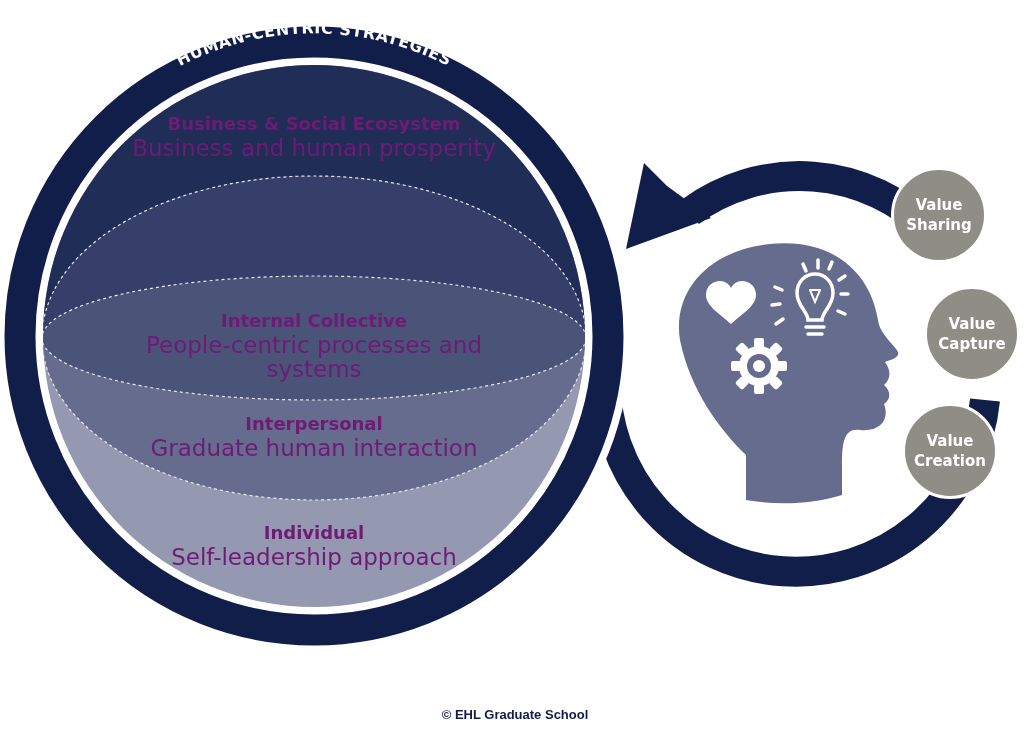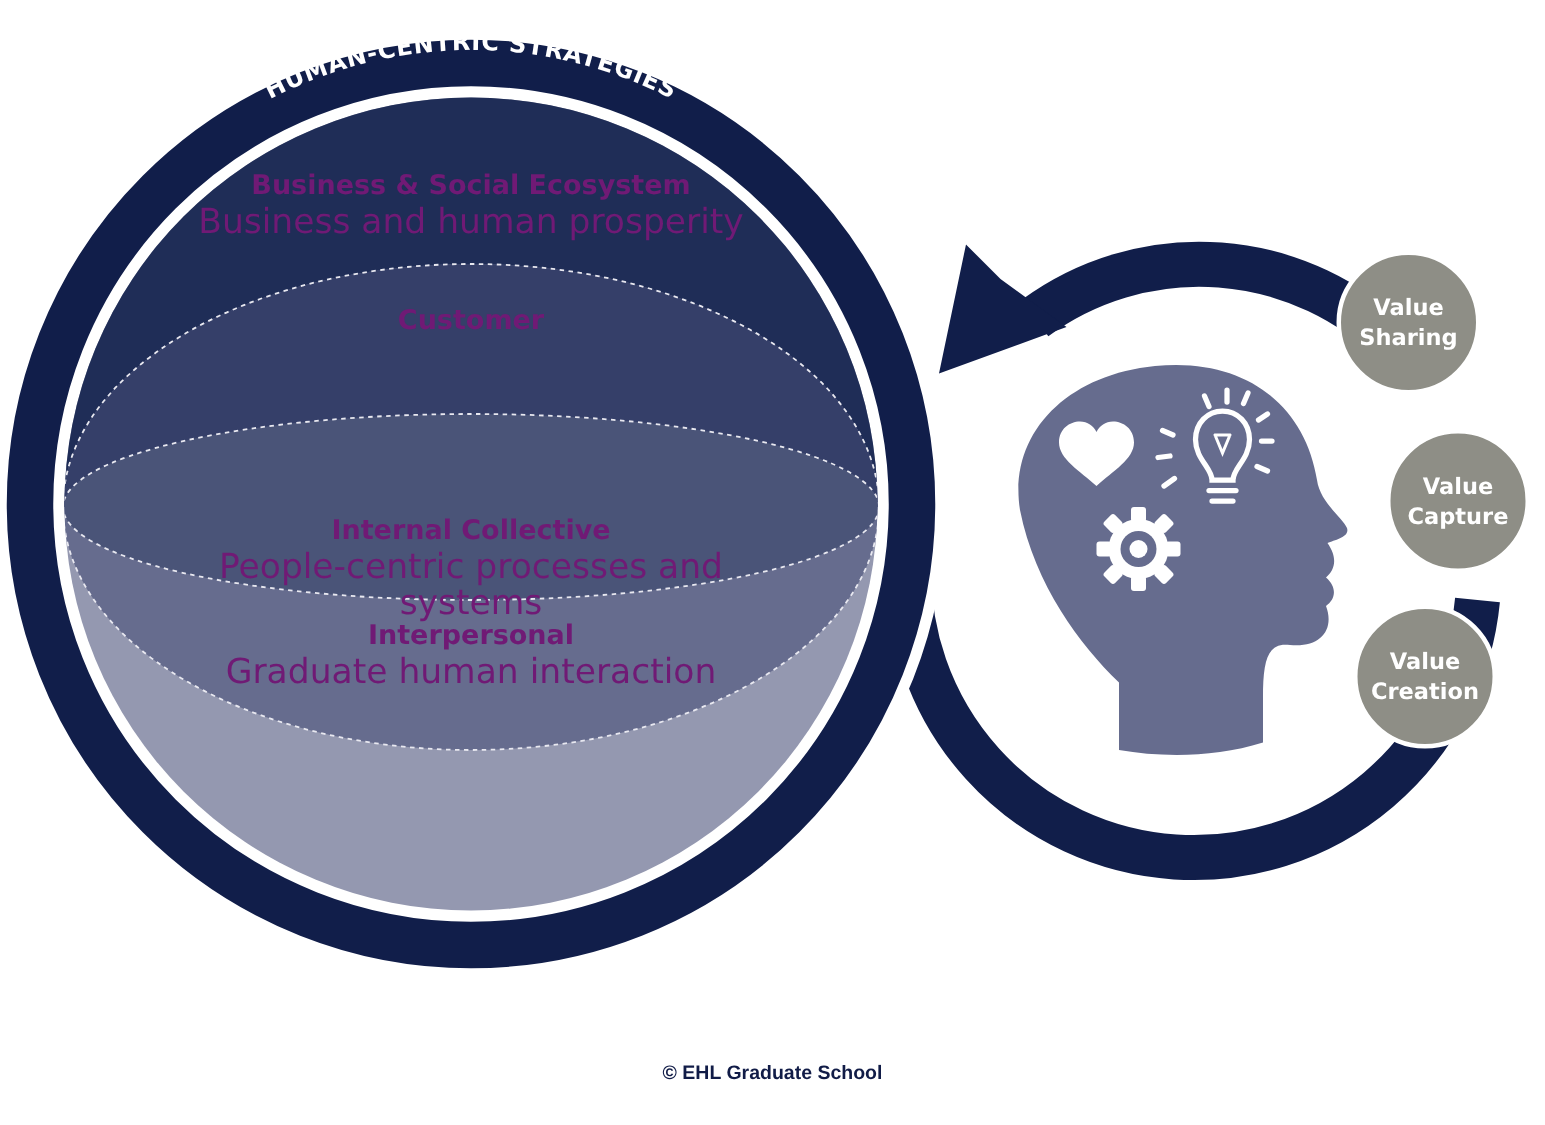--- a/index.html
+++ b/index.html
@@ -86,31 +86,32 @@
       <circle cx="759" cy="366" r="6" fill="#ffffff"></circle>
     </g>
   </g>
 </svg>
 
 <div class="lbl" style="left:114px; top:112px;">
   <div class="t">Business &amp; Social Ecosystem</div>
   <div class="s">Business and human prosperity</div>
 </div>
 <div class="lbl" style="left:114px; top:202px;">
-  <div class="t">Customer</div>
 </div>
-<div class="lbl" style="left:114px; top:309px;margin-top:33px;">
+<div class="lbl" style="left:114px; top:309px;">
   <div class="t">Internal Collective</div>
   <div class="s">People-centric processes and systems</div>
 </div>
 <div class="lbl" style="left:114px; top:412px;">
   <div class="t">Interpersonal</div>
   <div class="s">Graduate human interaction</div>
 </div>
 <div class="lbl" style="left:114px; top:521px;">
+  <div class="t">Individual</div>
+  <div class="s">Self-leadership approach</div>
 </div>
 
 <div class="bubble" style="left:891px; top:167px;">
   <span>Value</span>
   <span>Sharing</span>
 </div>
 <div class="bubble" style="left:924px; top:286px;">
   <span>Value</span>
   <span>Capture</span>
 </div>

